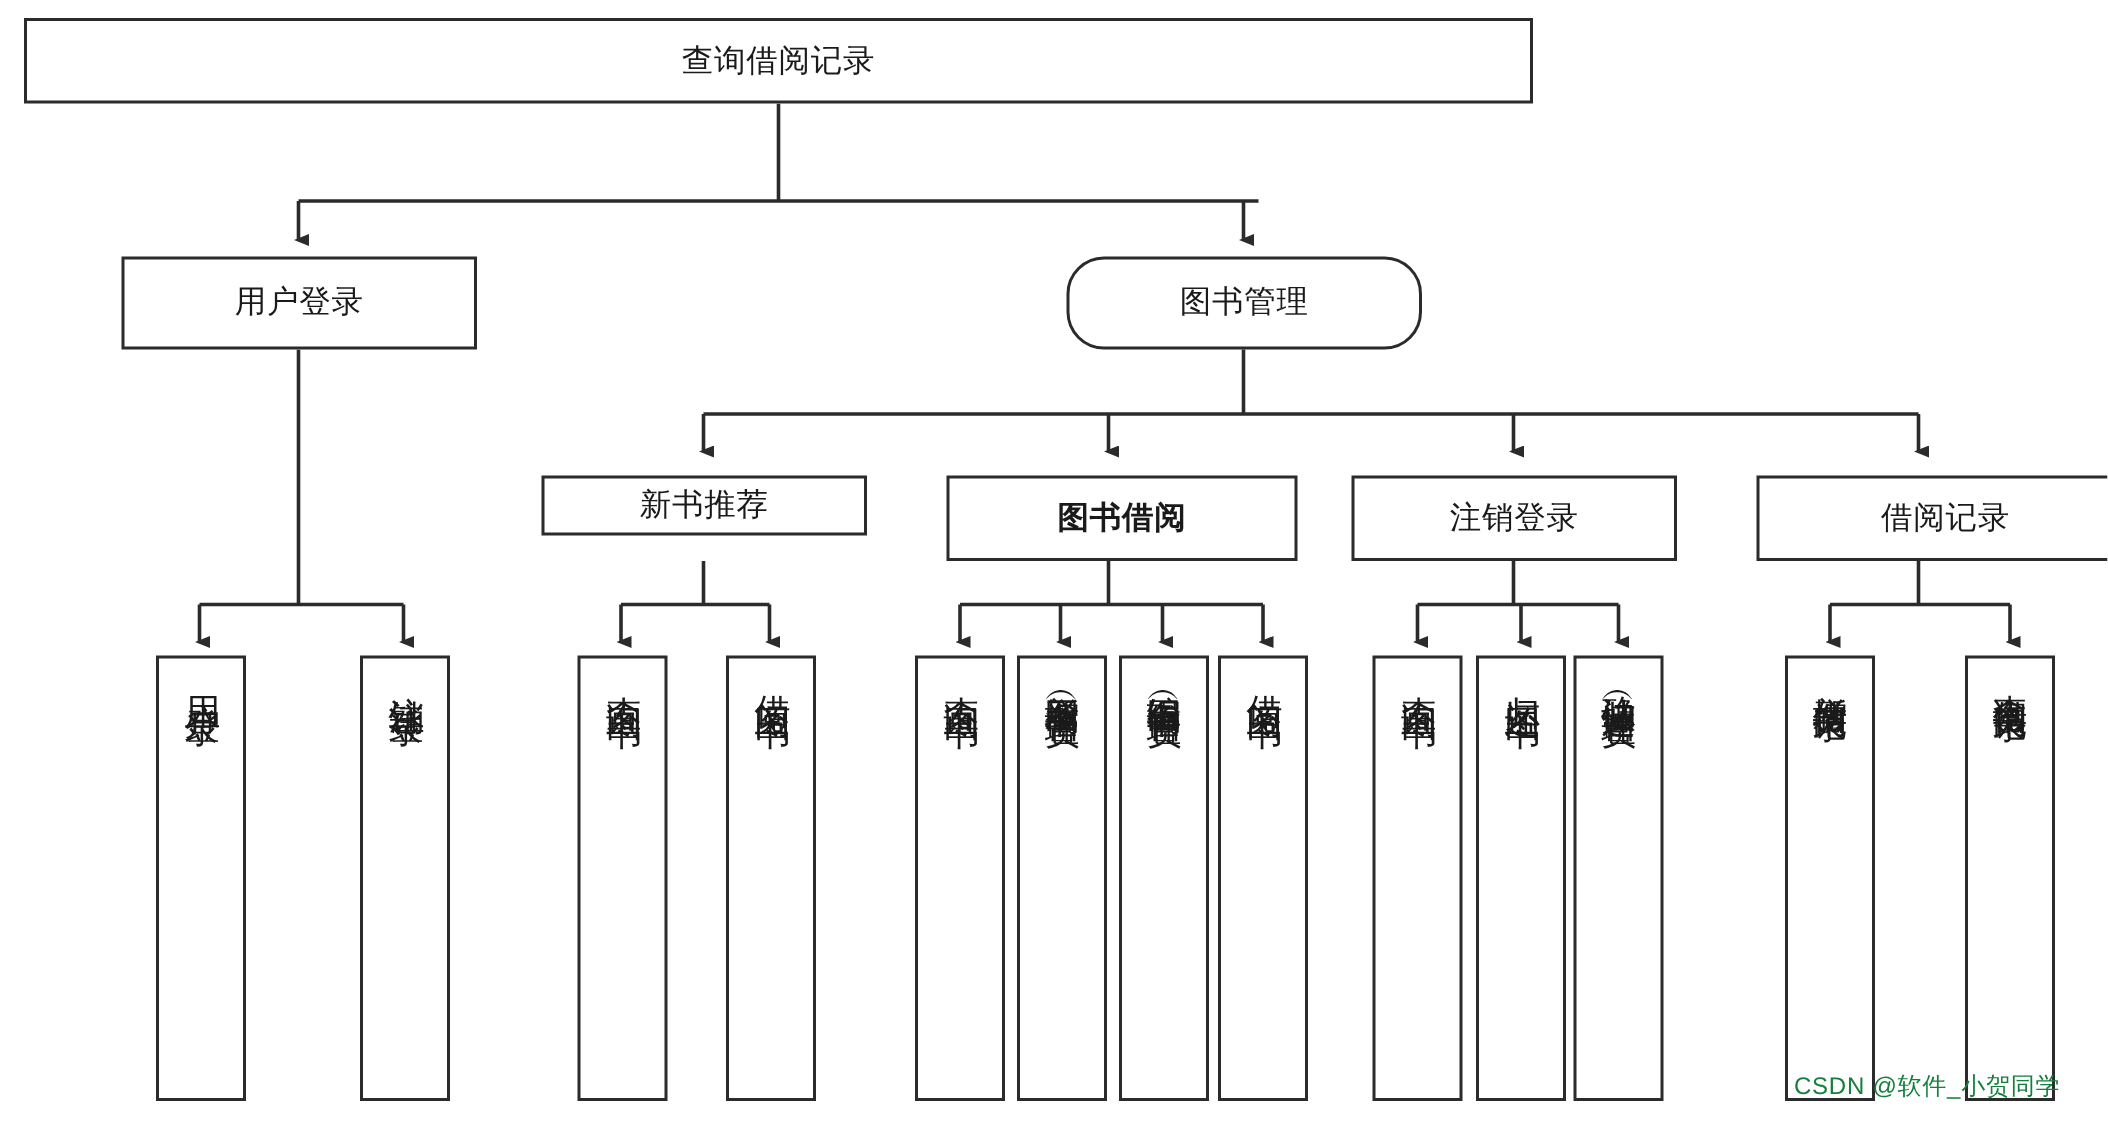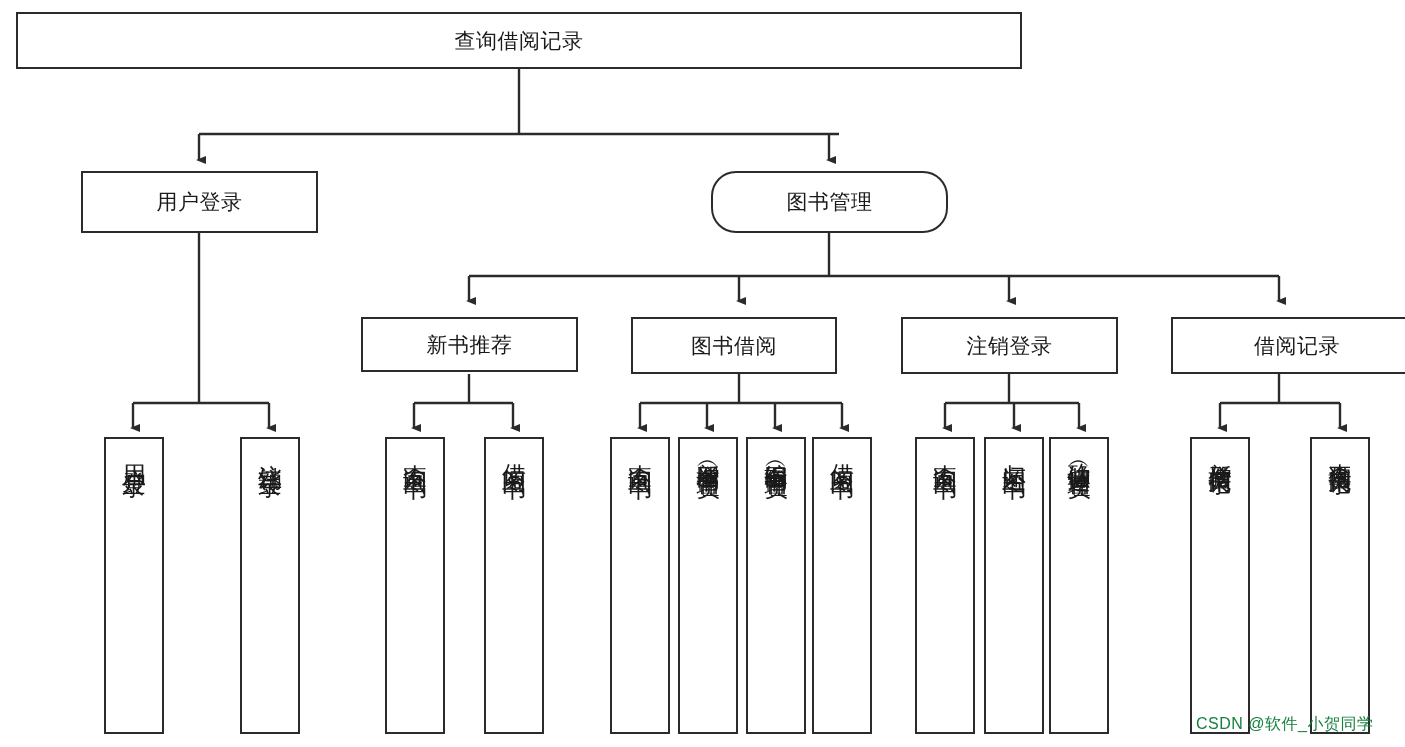--- a/index.html
+++ b/index.html
@@ -129,24 +129,24 @@
     <span class="lbl">查询借阅记录</span>
   </div>
 
   <div class="node horiz" style="left:81px; top:171px; width:237px; height:62px;">
     <span class="lbl">用户登录</span>
   </div>
   <div class="node horiz" style="left:711px; top:171px; width:237px; height:62px;border-radius:25px;">
     <span class="lbl">图书管理</span>
   </div>
 
-  <div class="node horiz" style="left:361px; top:317px; width:217px; height:55px;">
+  <div class="node horiz" style="left:361px; top:317px; width:217px; height:40px;font-family:Liberation Serif, serif;">
     <span class="lbl">新书推荐</span>
   </div>
-  <div class="node horiz" style="left:631px; top:317px; width:206px; height:57px;">
+  <div class="node horiz" style="left:631px; top:317px; width:234px; height:57px;font-weight:bold;">
     <span class="lbl">图书借阅</span>
   </div>
   <div class="node horiz" style="left:901px; top:317px; width:217px; height:57px;">
     <span class="lbl">注销登录</span>
   </div>
   <div class="node horiz" style="left:1171px; top:317px; width:252px; height:57px;">
     <span class="lbl">借阅记录</span>
   </div>
 
   <div class="node vert" style="left:104px; top:437px; width:60px; height:297px;">

